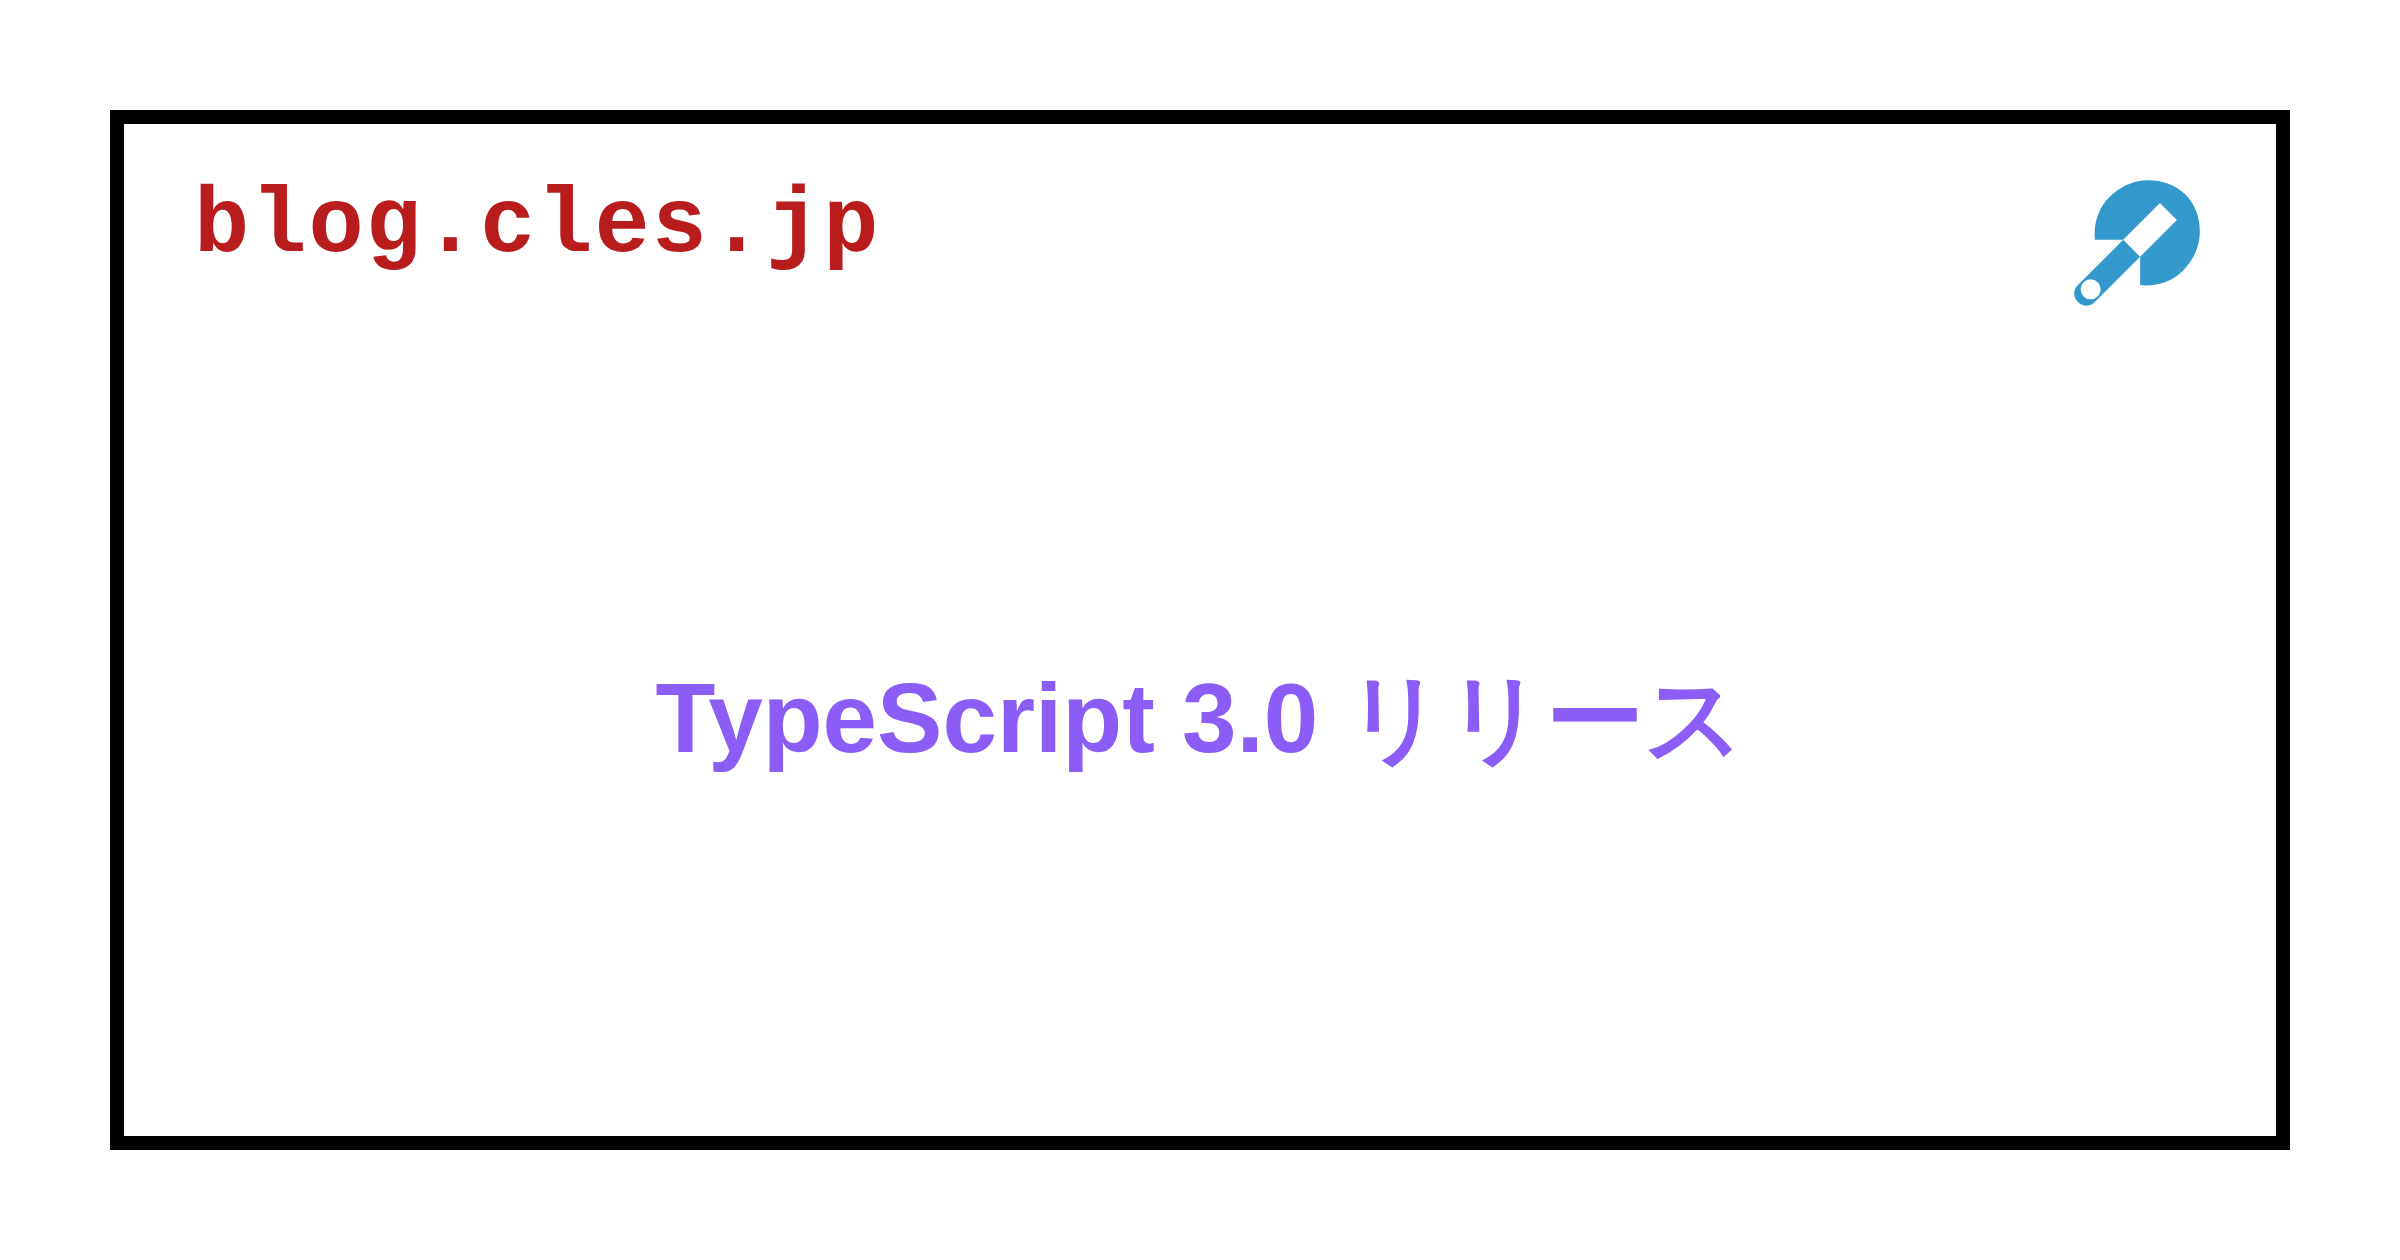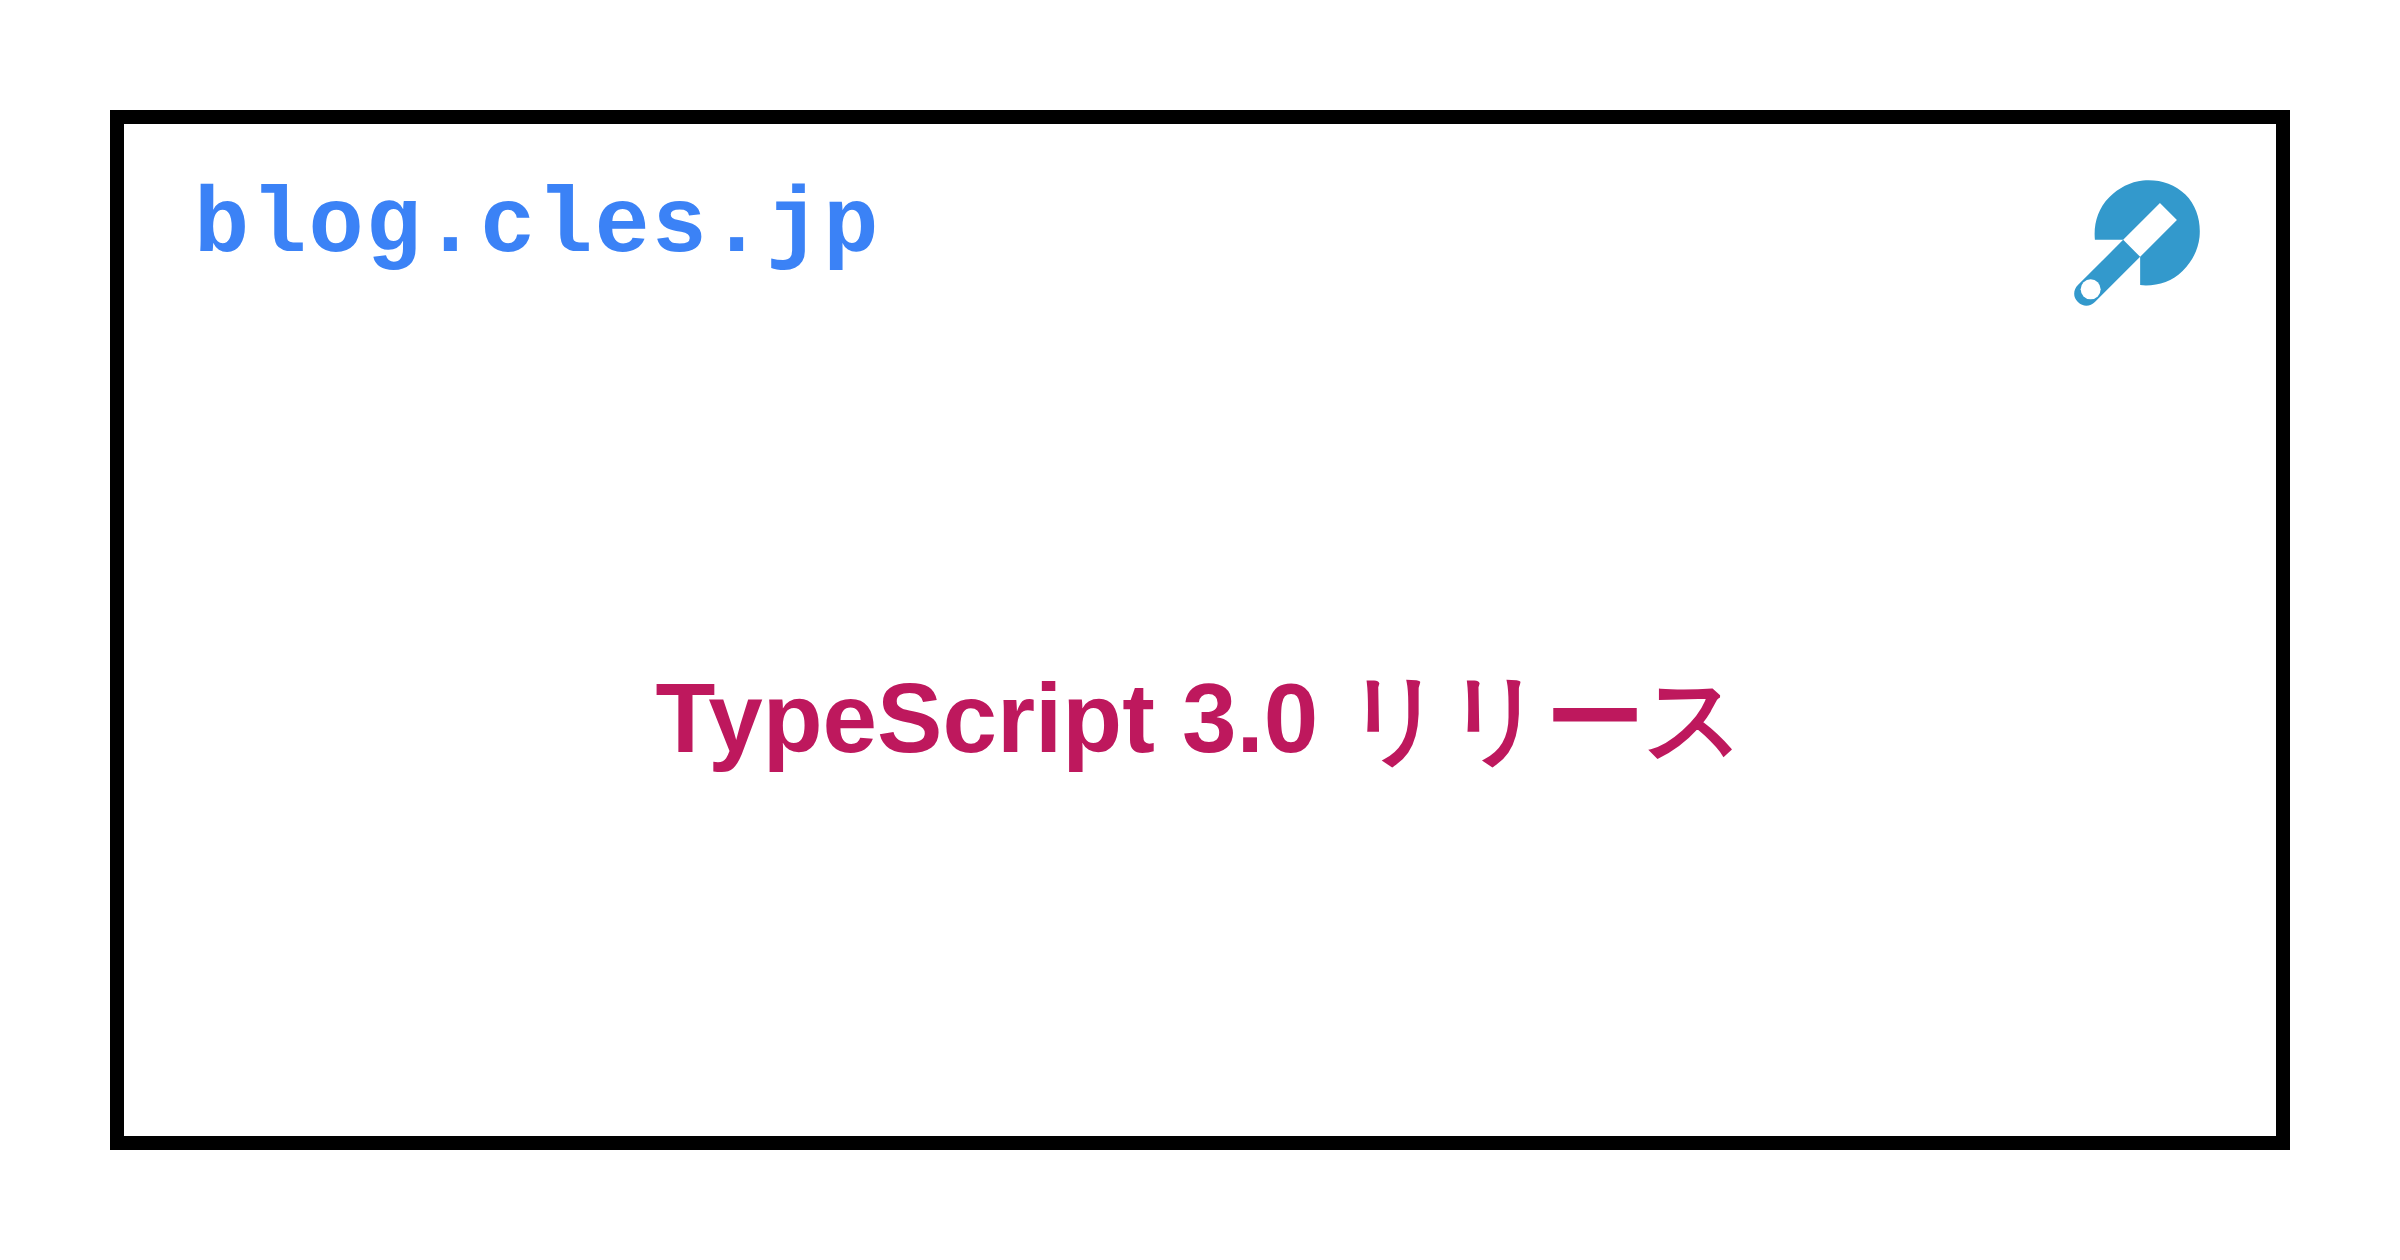--- a/index.html
+++ b/index.html
@@ -26,39 +26,39 @@
       flex-direction: column;
     }
     .header-row {
       display: flex;
       justify-content: space-between;
       align-items: flex-start;
     }
     .site-name {
       font-size: 92px;
       font-weight: bold;
-      color: #3b82f6;
+      color: #b91c1c;
       letter-spacing: 2px;
     }
     .wrench-icon {
       width: 200px;
       height: 200px;
       margin-top: -20px;
       margin-right: -20px;
     }
     .title-area {
       flex: 1;
       display: flex;
       align-items: center;
       justify-content: center;
     }
     .article-title {
       font-size: 98px;
       font-weight: bold;
-      color: #be185d;
+      color: #8b5cf6;
       text-align: center;
       font-family: -apple-system, "Helvetica Neue", Arial, sans-serif;
     }
     .footer-row {
       display: flex;
       justify-content: space-between;
       align-items: flex-end;
     }
     .date {
       font-size: 92px;

